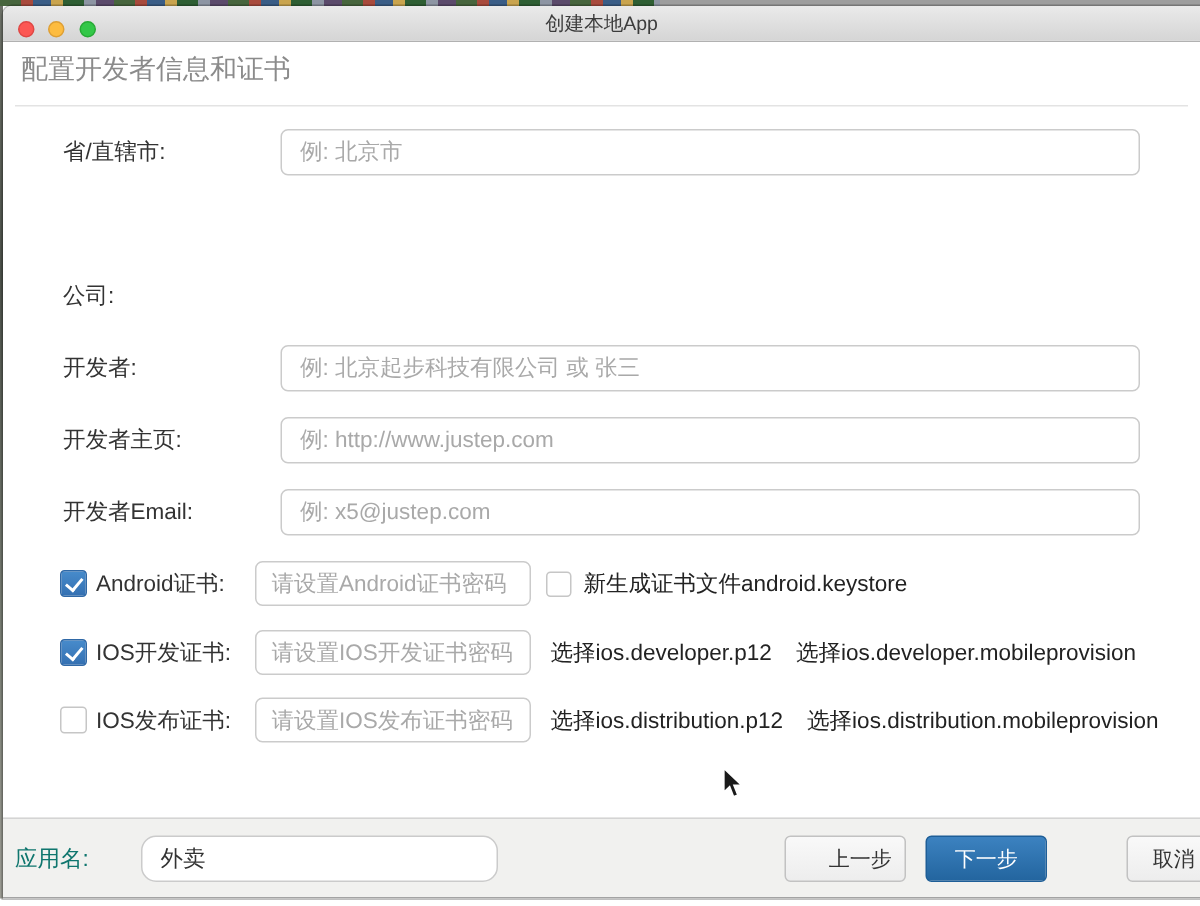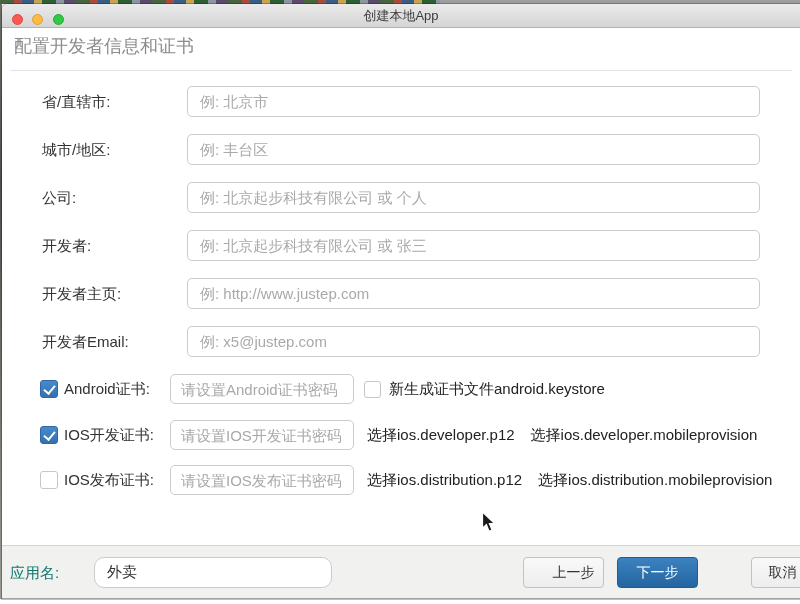--- a/index.html
+++ b/index.html
@@ -94,27 +94,22 @@
   </div>
   <div class="title">创建本地App</div>
 
   <div class="page-header">配置开发者信息和证书</div>
   <div class="header-divider"></div>
 
   <div class="field-row" style="top:86px">
     <span class="field-label">省/直辖市:</span>
     <input class="text-input" type="text" placeholder="例: 北京市" style="">
   </div>
-  <div class="field-row" style="top:134px">
-    <span class="field-label">城市/地区:</span>
-    <input class="text-input" type="text" placeholder="例: 丰台区" style="">
-  </div>
   <div class="field-row" style="top:182px">
     <span class="field-label">公司:</span>
-    <input class="text-input" type="text" placeholder="例: 北京起步科技有限公司 或 个人" style="">
   </div>
   <div class="field-row" style="top:230px">
     <span class="field-label">开发者:</span>
     <input class="text-input" type="text" placeholder="例: 北京起步科技有限公司 或 张三" style="">
   </div>
   <div class="field-row" style="top:278px">
     <span class="field-label">开发者主页:</span>
     <input class="text-input" type="text" placeholder="例: http://www.justep.com" style="">
   </div>
   <div class="field-row" style="top:326px">

